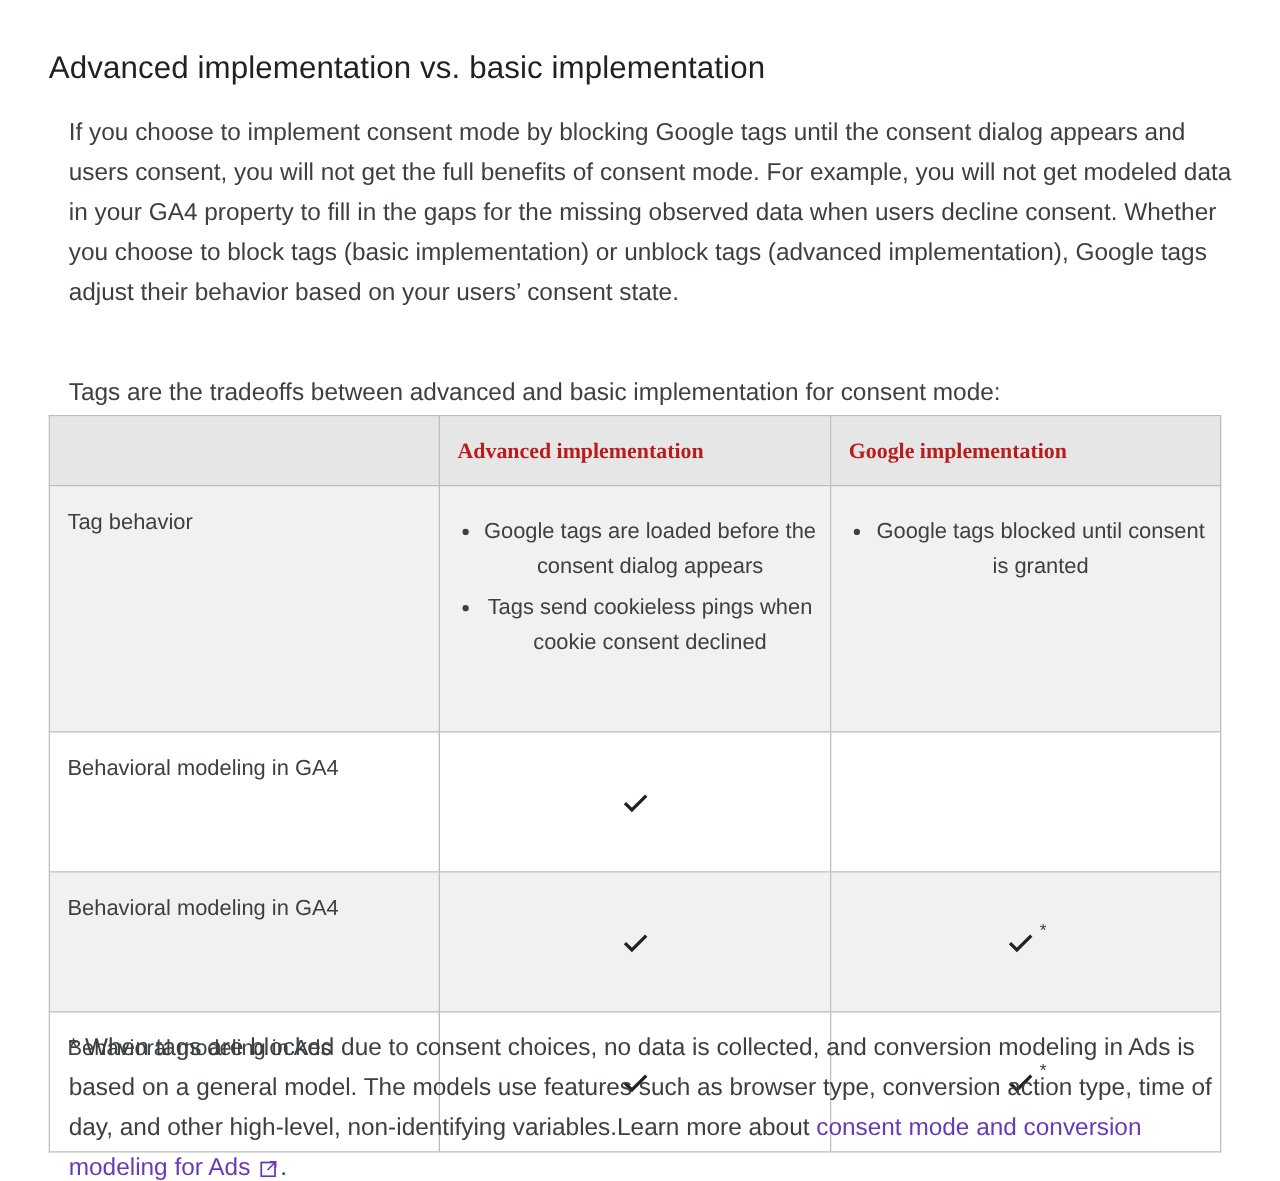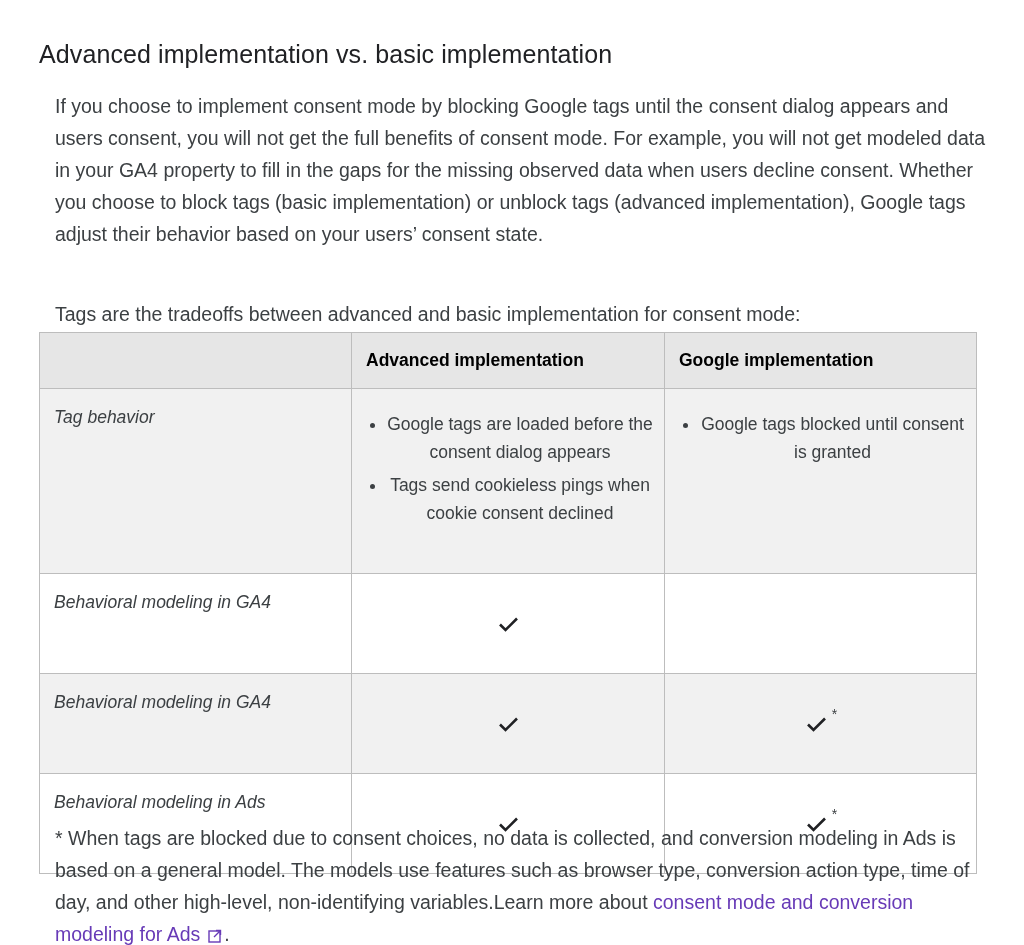--- a/index.html
+++ b/index.html
@@ -19,28 +19,28 @@
     font-size: 19.5px; line-height: 32px; color: #3c4043;
   }
   .p1 { top: 74px; }
   .p2 { top: 282px; white-space: nowrap; }
   table {
     position: absolute; top: 332px; left: 0; width: 938px;
     border-collapse: collapse; font-size: 17.5px; color: #3c4043;
   }
   td, th { border: 1px solid #bdbdbd; vertical-align: top; }
   th {
-    background: #e6e6e6; text-align: left; font-weight: 700; color: #000000;
-    height: 55px; padding: 0 14px; vertical-align: middle;
+    background: #e6e6e6; text-align: left; font-weight: 700; color: #b91c1c;
+    height: 55px; padding: 0 14px; vertical-align: middle; font-family: Liberation Serif, serif;
   }
   .col1 { width: 283px; }
   .col2 { width: 284px; }
   tr.shade td { background: #f1f1f1; }
   tr.white td { background: #ffffff; }
-  td.label { padding: 18px 14px 0 14px; font-style: italic; }
+  td.label { padding: 18px 14px 12px 14px; }
   td.center { text-align: center; vertical-align: middle; }
   .row-tag td { height: 166px; }
   .row-sm td { height: 81px; }
   ul { margin: 0; padding: 20px 10px 0 34px; line-height: 28px; text-align: center; }
   ul li { margin-bottom: 5px; }
   .check { display: inline-block; vertical-align: middle; }
   .ast { font-size: 14px; vertical-align: top; margin-left: 4px; position: relative; top: -6px; }
   .link { color: #6200ee; color: #673ab7; text-decoration: none; }
   .ext { display: inline-block; vertical-align: middle; margin: 0 2px 0 8px; }
   .p3 { top: 806px; }

